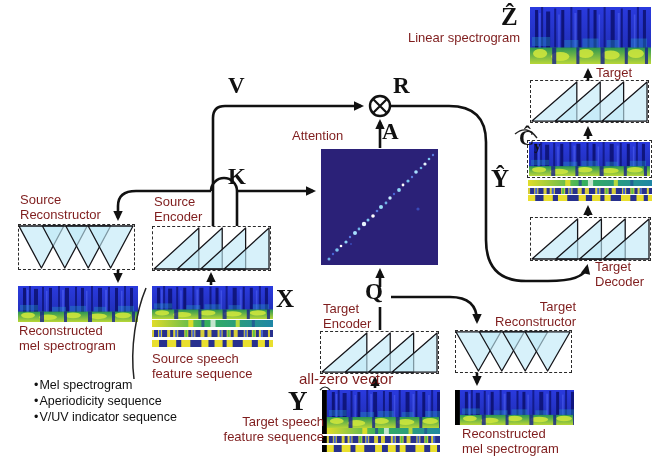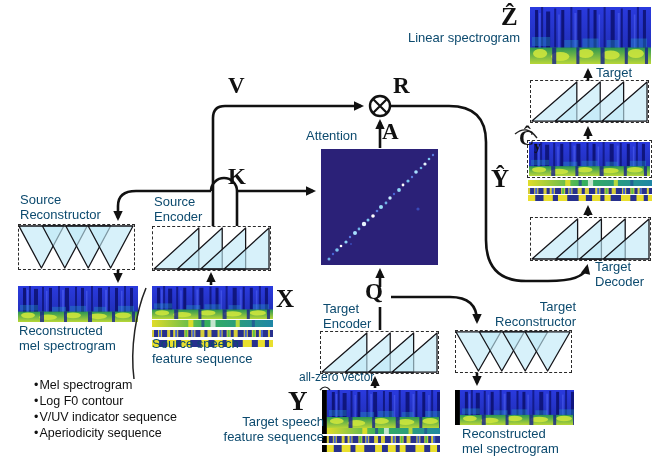--- a/index.html
+++ b/index.html
@@ -1,22 +1,22 @@
 <!DOCTYPE html>
 <html><head>
 <meta charset="utf-8">
 <style>
   html,body{margin:0;padding:0;background:#fff;}
   #fig{position:relative;width:663px;height:467px;background:#ffffff;overflow:hidden;
        font-family:"Liberation Sans",sans-serif;}
   .abs{position:absolute;}
   svg.abs{display:block;}
-  .lbl{font-size:13px;line-height:1.12;color:#0c4a6e;white-space:pre-line;}
+  .lbl{font-size:13px;line-height:1.12;color:#7f1d1d;white-space:pre-line;}
   .ra{text-align:right;}
-  .sm{font-size:12px;}
+  .sm{font-size:15px;}
   .math{font-family:"Liberation Serif","DejaVu Serif",serif;font-weight:bold;color:#111;line-height:1;}
   .dbox{position:absolute;border:1.4px dashed #2a2a2a;box-sizing:border-box;background:transparent;}
   ul.feat{list-style:none;margin:0;padding:0;font-size:12.5px;line-height:1.28;color:#111;}
   ul.feat li::before{content:"\2022";margin-right:1px;}
   #wires{pointer-events:none;z-index:6;}
   .z2{z-index:2;} .z3{z-index:3;} .z7{z-index:7;}
 </style>
 </head>
 <body>
 
@@ -304,46 +304,45 @@
       <path d="M146,288 C136,312 130,348 134,379" stroke-width="1.5"></path>
     </g>
     <g>
       <circle cx="380" cy="106" r="10" fill="#fff" stroke="#111" stroke-width="2.4"></circle>
       <path d="M373.3,99.3 L386.7,112.7 M386.7,99.3 L373.3,112.7" stroke="#111" stroke-width="2.2"></path>
     </g>
   </svg>
 
   <div class="abs lbl ra z7" style="left:400px;top:31px;width:120px">Linear spectrogram</div>
   <div class="abs lbl z7" style="left:596px;top:66px">Target</div>
-  <div class="abs lbl z7" style="left:306px;top:129px">Attention</div>
+  <div class="abs lbl z7" style="left:292px;top:129px">Attention</div>
   <div class="abs lbl z7" style="left:20px;top:193px">Source
 Reconstructor</div>
   <div class="abs lbl z7" style="left:154px;top:195px">Source
 Encoder</div>
   <div class="abs lbl z7" style="left:323px;top:302px">Target
 Encoder</div>
   <div class="abs lbl ra z7" style="left:476px;top:300px;width:100px">Target
 Reconstructor</div>
   <div class="abs lbl z7" style="left:595px;top:260px">Target
 Decoder</div>
   <div class="abs lbl z7" style="left:19px;top:324px">Reconstructed
 mel spectrogram</div>
-  <div class="abs lbl z7" style="left:152px;top:337px">Source speech
+  <div class="abs lbl z7" style="left:152px;top:352px">Source speech
 feature sequence</div>
   <div class="abs lbl ra z7" style="left:212px;top:415px;width:112px">Target speech
 feature sequence</div>
   <div class="abs lbl z7" style="left:462px;top:427px">Reconstructed
 mel spectrogram</div>
   <div class="abs lbl sm z7" style="left:299px;top:371px">all-zero vector</div>
 
   <ul class="abs feat z7" style="left:34px;top:377px">
     <li>Mel spectrogram</li>
-    <li>Log F0 contour</li>
+    <li>Aperiodicity sequence</li>
     <li>V/UV indicator sequence</li>
-    <li>Aperiodicity sequence</li>
   </ul>
 
   <div class="abs math z7" style="left:228px;top:74px;font-size:23px">V</div>
   <div class="abs math z7" style="left:228px;top:165px;font-size:23px">K</div>
   <div class="abs math z7" style="left:393px;top:74px;font-size:23px">R</div>
   <div class="abs math z7" style="left:382px;top:120px;font-size:23px">A</div>
   <div class="abs math z7" style="left:365px;top:280px;font-size:23px">Q</div>
   <div class="abs math z7" style="left:276px;top:286px;font-size:25px">X</div>
   <div class="abs math z7" style="left:288px;top:388px;font-size:27px">Y</div>
   <div class="abs math z7" style="left:501px;top:4px;font-size:25px">Ẑ</div>

